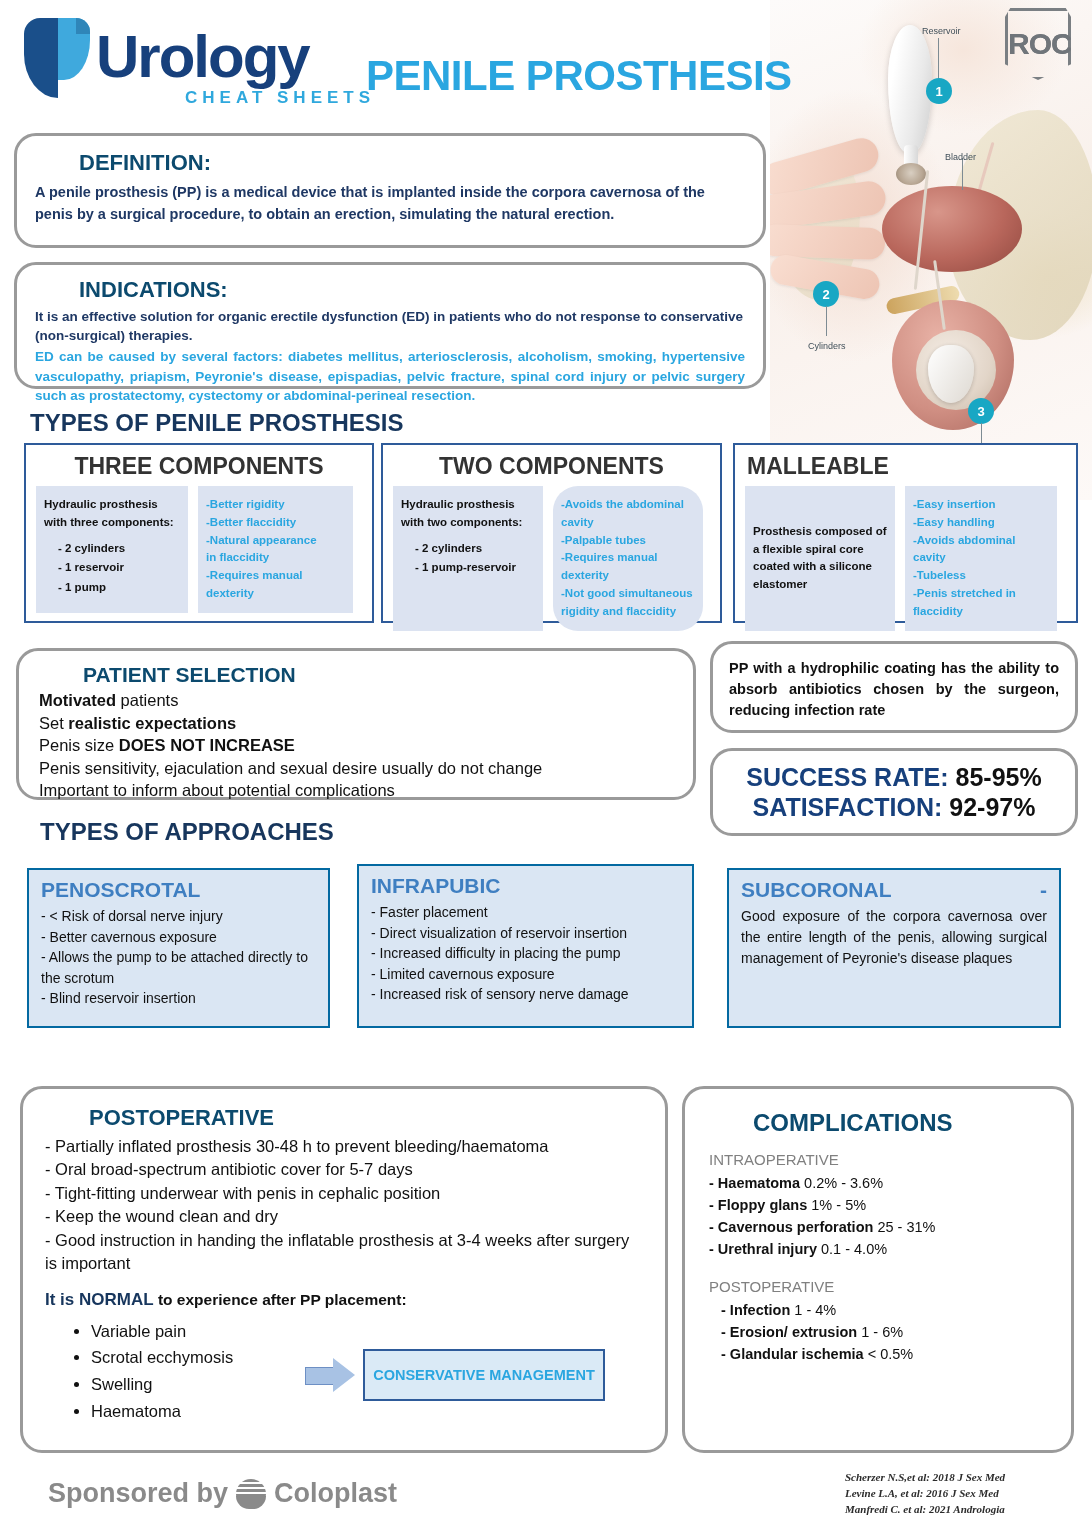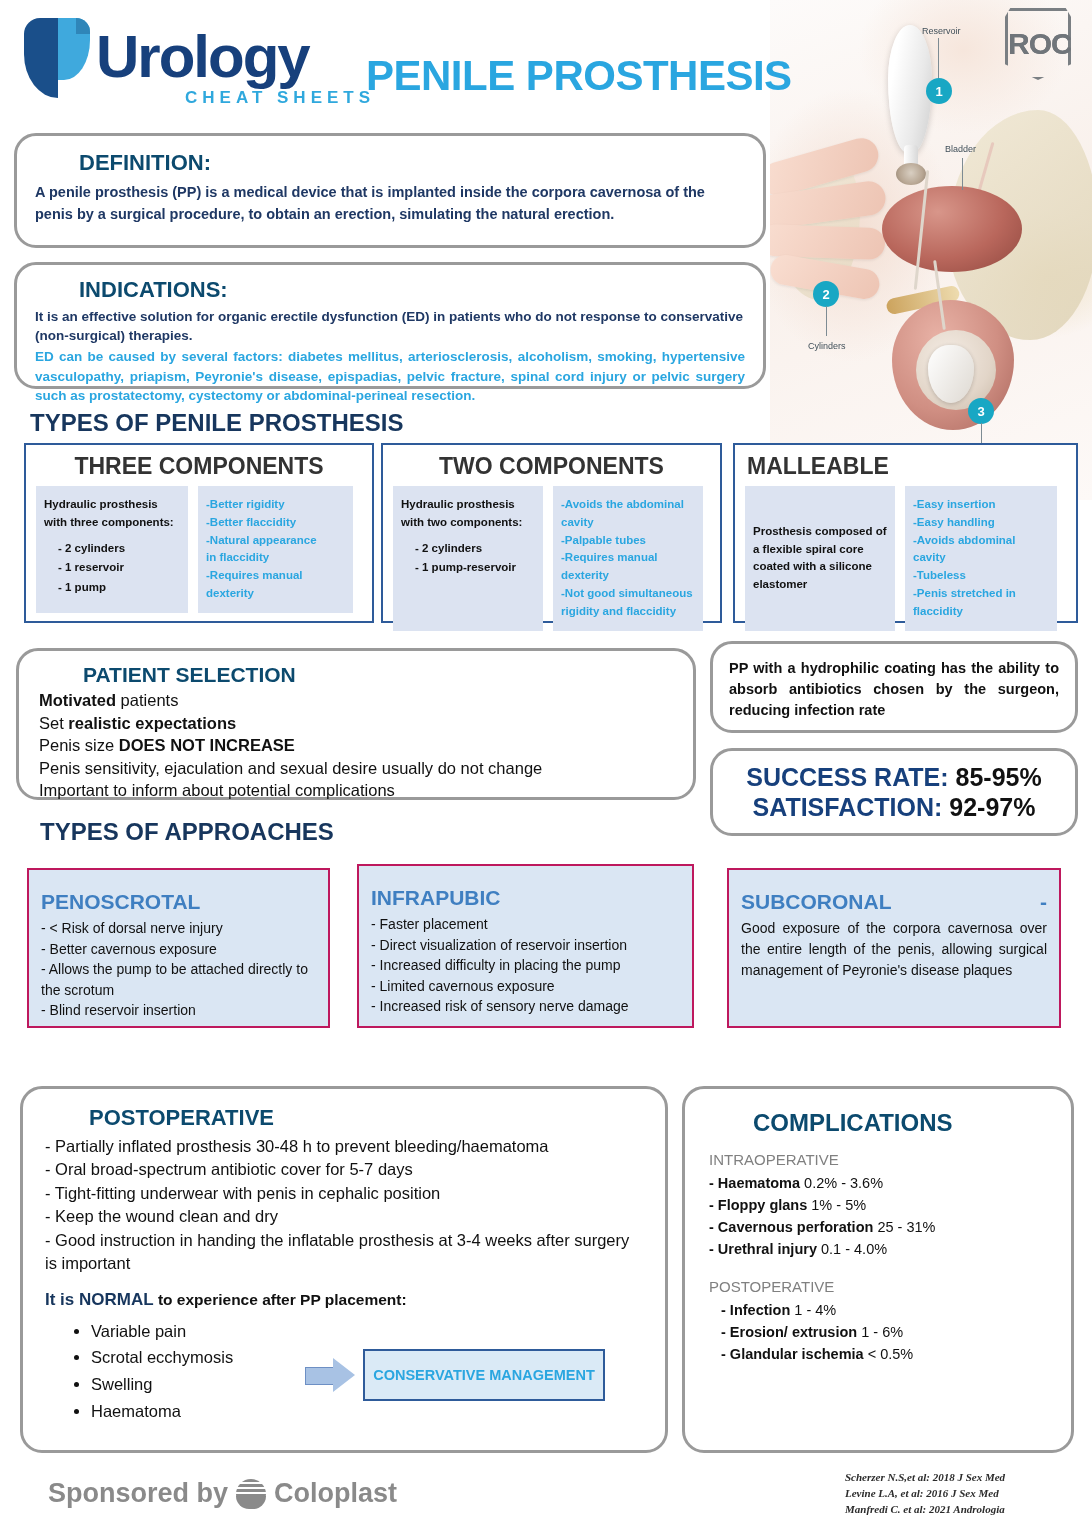--- a/index.html
+++ b/index.html
@@ -217,22 +217,22 @@
   #hydro{left:710px;top:641px;width:368px;height:92px;padding:14px 16px;}
   #hydro p{margin:0;font-size:14.5px;font-weight:bold;color:#111;line-height:1.45;text-align:justify;}
 
   #rates{left:710px;top:748px;width:368px;height:88px;padding:10px 14px;display:flex;flex-direction:column;justify-content:center;}
   .rate-row{font-size:25px;font-weight:bold;text-align:center;line-height:1.2;}
   .rate-row .lbl{color:#17407c;}
   .rate-row .val{color:#111;}
 
   
   .acard{
-    position:absolute;border:2px solid #be185d;background:#dae6f3;
-    box-sizing:border-box;padding:20px 12px;
+    position:absolute;border:2px solid #0369a1;background:#dae6f3;
+    box-sizing:border-box;padding:8px 12px;
   }
   .acard .ah{
     font-size:21px;font-weight:bold;color:#3f7fc1;
     font-family:"Liberation Sans",sans-serif;margin-bottom:4px;
   }
   .acard .ln{font-size:14px;color:#111;line-height:1.47;}
   #ap-peno{left:27px;top:868px;width:303px;height:160px;}
   #ap-infra{left:357px;top:864px;width:337px;height:164px;}
   #ap-sub{left:727px;top:868px;width:334px;height:160px;}
   #ap-sub .ah{display:flex;justify-content:space-between;}
@@ -318,21 +318,21 @@
     <div class="scrotum"></div>
     <div class="testis"></div>
     <div class="pump"></div>
     <div class="tube t2"></div>
 
     <div class="leader" style="left:168px;top:38px;height:44px;"></div>
     <div class="anlabel" style="left:152px;top:26px;">Reservoir</div>
     <div class="pin" style="left:156px;top:78px;">1</div>
 
     <div class="leader" style="left:192px;top:158px;height:32px;"></div>
-    <div class="anlabel" style="left:175px;top:144px;">Bladder</div>
+    <div class="anlabel" style="left:175px;top:152px;">Bladder</div>
 
     <div class="pin" style="left:43px;top:281px;">2</div>
     <div class="leader" style="left:56px;top:306px;height:30px;"></div>
     <div class="anlabel" style="left:38px;top:341px;">Cylinders</div>
 
     <div class="pin" style="left:198px;top:398px;">3</div>
     <div class="leader" style="left:211px;top:423px;height:30px;"></div>
     <div class="anlabel" style="left:196px;top:458px;">Pump</div>
   </div>
 
@@ -384,21 +384,21 @@
   <div class="tcard" id="card-two">
     <div class="th">TWO COMPONENTS</div>
     <div class="tbody">
       <div class="tleft">
         <span>Hydraulic prosthesis with two components:</span>
         <ul class="tlist">
           <li>2 cylinders</li>
           <li>1 pump-reservoir</li>
         </ul>
       </div>
-      <div class="tright" style="white-space:pre-line;">-Avoids the abdominal cavity
+      <div class="tright" style="white-space:pre-line;border-radius:25px;">-Avoids the abdominal cavity
 -Palpable tubes
 -Requires manual dexterity
 -Not  good simultaneous
 rigidity and flaccidity</div>
     </div>
   </div>
 
   <div class="tcard left-h" id="card-mall">
     <div class="th">MALLEABLE</div>
     <div class="tbody">

